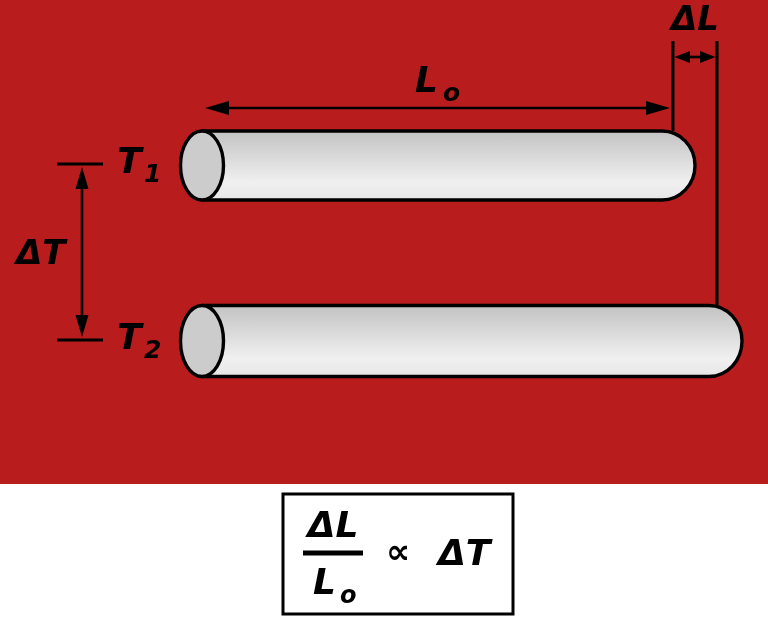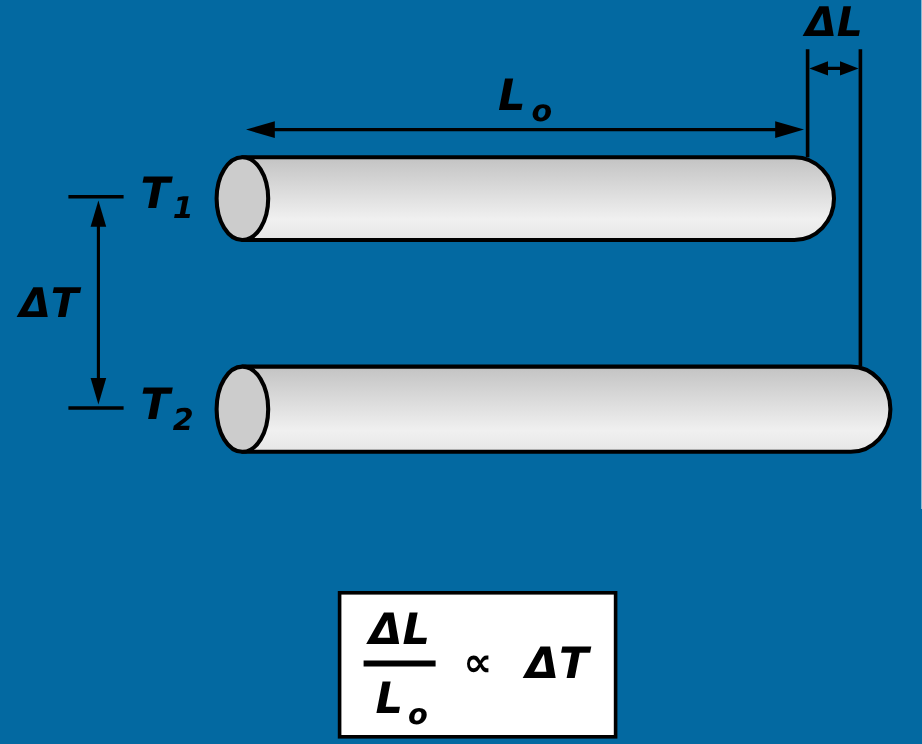--- a/index.html
+++ b/index.html
@@ -6,22 +6,22 @@
     margin: 0;
     padding: 0;
     background: #ffffff;
     width: 768px;
     height: 620px;
     overflow: hidden;
   }
   .stage {
     position: relative;
     width: 768px;
-    height: 620px;
-    background: #0369a1;
+    height: 484px;
+    background: #b91c1c;
   }
   svg { display: block; }
 
   .line {
     stroke: #000000;
     stroke-width: 3;
     fill: none;
   }
   .thin-line {
     stroke: #000000;

